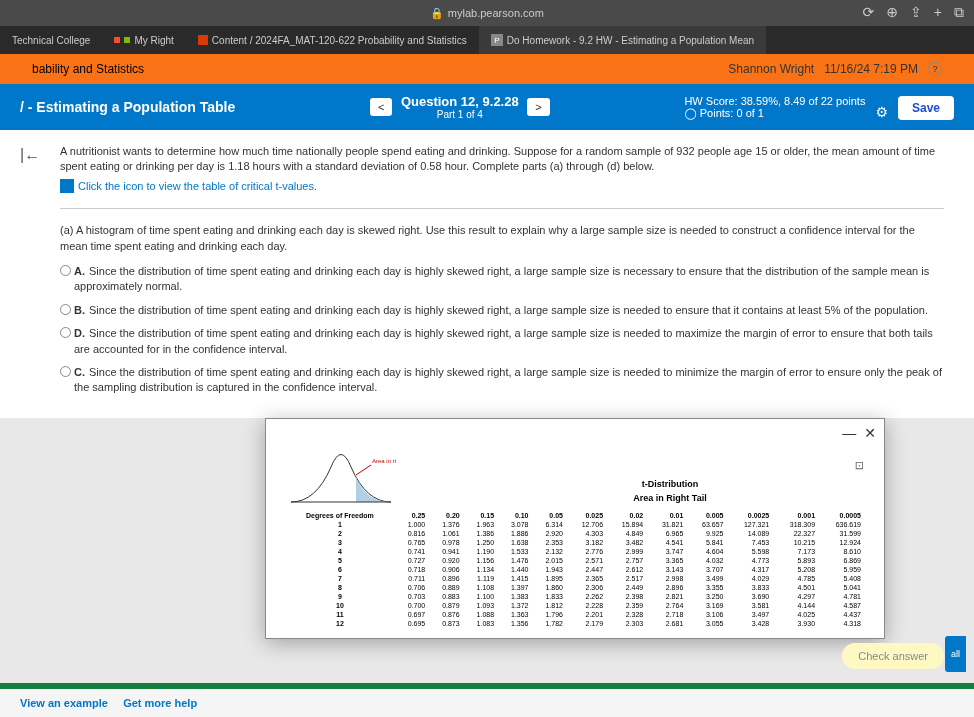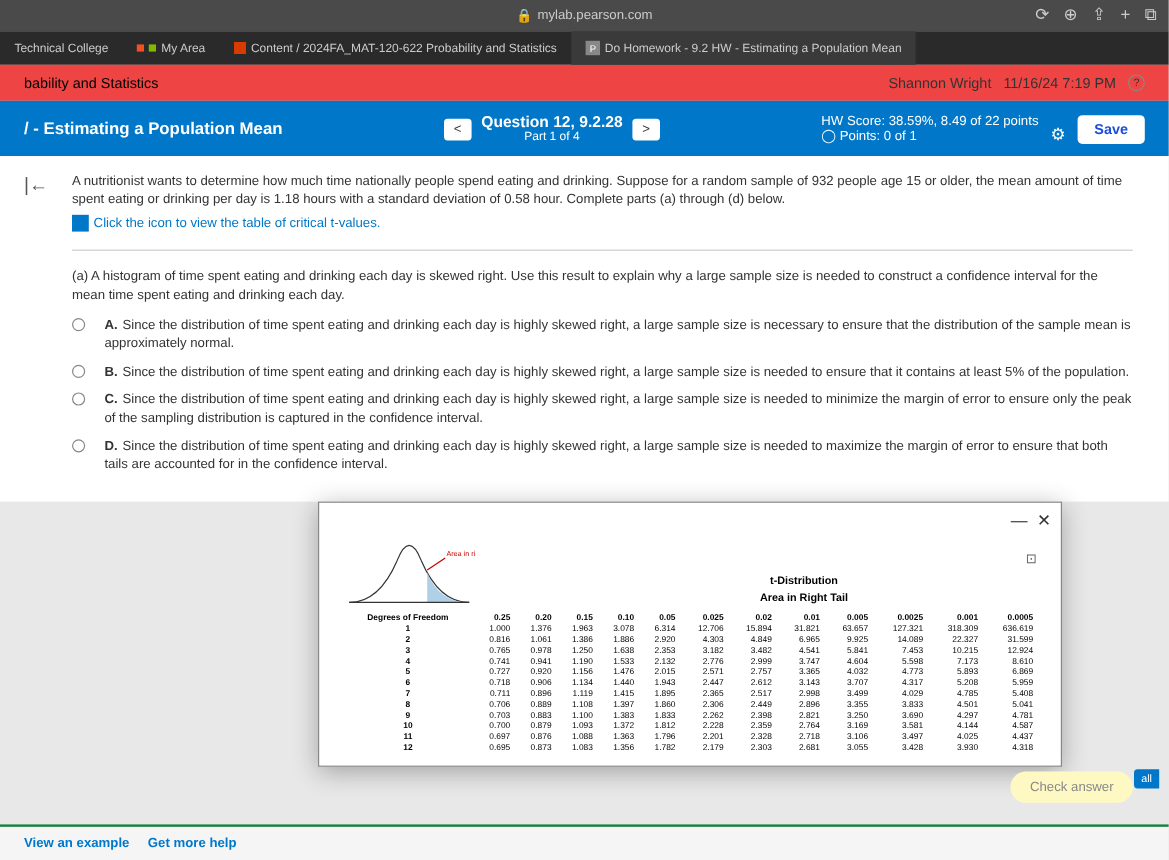--- a/index.html
+++ b/index.html
@@ -3,58 +3,58 @@
 <meta charset="utf-8">
 <style>
 * { margin: 0; padding: 0; box-sizing: border-box; }
 body { font-family: Arial, sans-serif; background: #e8e8e8; width: 974px; height: 717px; overflow: hidden; position: relative; }
 .browser-bar { background: #4a4a4a; height: 26px; display: flex; align-items: center; justify-content: center; color: #ccc; font-size: 11px; }
 .lock-icon { margin-right: 4px; }
 .browser-right { position: absolute; right: 10px; top: 4px; color: #ccc; font-size: 14px; display: flex; gap: 12px; }
 .tab-bar { background: #2a2a2a; height: 28px; display: flex; align-items: center; color: #ccc; font-size: 10px; }
 .tab { padding: 0 12px; display: flex; align-items: center; gap: 4px; height: 100%; }
 .tab-active { background: #3a3a3a; }
-.app-header { background: #ef4444; padding: 8px 20px; display: flex; justify-content: space-between; align-items: center; font-size: 12px; }
+.app-header { background: #f97316; padding: 8px 32px; display: flex; justify-content: space-between; align-items: center; font-size: 12px; }
 .user-info { display: flex; align-items: center; gap: 10px; color: #333; }
 .question-bar { background: #0077c8; color: #fff; padding: 10px 20px; display: flex; justify-content: space-between; align-items: center; }
 .q-title { font-size: 14px; font-weight: bold; }
 .q-center { text-align: center; flex: 1; }
 .q-num { font-size: 13px; font-weight: bold; }
 .q-part { font-size: 10px; }
 .q-nav { background: #fff; color: #333; border-radius: 3px; padding: 3px 8px; font-size: 11px; margin: 0 4px; }
 .q-right { display: flex; align-items: flex-end; gap: 10px; }
 .q-score { font-size: 11px; }
 .save-btn { background: #fff; color: #1d4ed8; border-radius: 4px; padding: 5px 14px; font-size: 12px; font-weight: bold; }
 .gear { font-size: 14px; }
 .content { background: #fff; padding: 14px 30px 14px 60px; font-size: 11px; color: #333; line-height: 1.4; position: relative; }
 .back-arrow { position: absolute; left: 20px; top: 14px; font-size: 16px; color: #555; }
 .problem-text { margin-bottom: 4px; }
 .link-row { display: flex; align-items: center; gap: 4px; margin-top: 4px; color: #0077c8; }
 .link-icon { width: 14px; height: 14px; background: #0077c8; display: inline-block; }
 .divider { border: none; border-top: 1px solid #ccc; margin: 14px 0; position: relative; }
 .divider::after { content: "•••"; position: absolute; left: 50%; top: -7px; transform: translateX(-50%); background: #fff; padding: 0 8px; color: #999; font-size: 8px; letter-spacing: 2px; }
 .part-label { font-size: 11px; margin-bottom: 10px; }
-.option { display: flex; align-items: flex-start; gap: 16px; margin-bottom: 8px; font-size: 11px; }
+.option { display: flex; align-items: flex-start; gap: 3px; margin-bottom: 8px; font-size: 11px; }
 .radio { width: 11px; height: 11px; border: 1px solid #888; border-radius: 50%; flex-shrink: 0; margin-top: 1px; }
 .opt-label { font-weight: bold; margin-right: 4px; }
 .modal { position: absolute; left: 265px; top: 418px; width: 620px; background: #fff; border: 1px solid #888; box-shadow: 0 4px 20px rgba(0,0,0,0.3); }
 .modal-header { display: flex; justify-content: flex-end; padding: 6px 8px; gap: 8px; font-size: 14px; color: #333; }
 .modal-title { font-size: 16px; padding: 0 20px 8px; }
 .modal-body { padding: 0 20px 10px; font-size: 8px; }
 .curve-area { display: flex; align-items: flex-end; margin-bottom: 4px; }
 .curve-svg { width: 110px; height: 60px; }
 .dist-label { text-align: center; font-size: 9px; font-weight: bold; margin-left: 80px; margin-bottom: 4px; }
 .t-table { border-collapse: collapse; font-size: 7px; width: 100%; }
 .t-table th, .t-table td { padding: 1px 3px; text-align: right; }
 .t-table th { font-weight: bold; }
 .t-table .df-col { text-align: center; font-weight: bold; }
-.footer-bar { position: absolute; bottom: 0; left: 0; right: 0; background: #f5f5f5; border-top: 2px solid #15803d; padding: 8px 20px; display: flex; justify-content: space-between; align-items: center; font-size: 11px; }
+.footer-bar { position: absolute; bottom: 0; left: 0; right: 0; background: #f5f5f5; border-top: 6px solid #15803d; padding: 8px 20px; display: flex; justify-content: space-between; align-items: center; font-size: 11px; }
 .footer-link { color: #0077c8; font-weight: bold; }
 .check-btn { position: absolute; right: 30px; bottom: 48px; background: #fef9c3; color: #888; border-radius: 16px; padding: 7px 16px; font-size: 11px; }
-.all-btn { position: absolute; right: 8px; bottom: 60px; background: #0077c8; color: #fff; font-size: 9px; padding: 3px 6px; border-radius: 3px 0 0 3px; }
+.all-btn { position: absolute; right: 8px; bottom: 45px; background: #0077c8; color: #fff; font-size: 9px; padding: 13px 6px; border-radius: 3px 0 0 3px; }
 .copy-icon { position: absolute; right: 20px; top: 40px; font-size: 11px; color: #666; }
 </style>
 </head>
 <body>
 
 <div class="browser-bar">
   <span class="lock-icon">🔒</span>
   <span>mylab.pearson.com</span>
   <div class="browser-right">
     <span>⟳</span>
@@ -65,21 +65,21 @@
   </div>
 </div>
 
 <div class="tab-bar">
   <div class="tab">
       <span>Technical College</span>
     </div>
   <div class="tab">
       <span style="background:#f25022;width:6px;height:6px;display:inline-block"></span>
       <span style="background:#7fba00;width:6px;height:6px;display:inline-block"></span> 
-      <span>My Area</span>
+      <span>My Right</span>
     </div>
   <div class="tab">
       <span style="background:#d83b01;width:10px;height:10px;display:inline-block"></span>
       <span>Content / 2024FA_MAT-120-622 Probability and Statistics</span>
     </div>
   <div class="tab tab-active">
       <span style="background:#888;color:#fff;width:12px;height:12px;display:inline-flex;align-items:center;justify-content:center;font-size:8px">P</span>
       <span>Do Homework - 9.2 HW - Estimating a Population Mean</span>
     </div>
 </div>
@@ -87,21 +87,21 @@
 <div class="app-header">
   <span>bability and Statistics</span>
   <div class="user-info">
     <span>Shannon Wright</span>
     <span>11/16/24 7:19 PM</span>
     <span style="border:1px solid #888;border-radius:50%;width:14px;height:14px;display:inline-flex;align-items:center;justify-content:center;font-size:9px">?</span>
   </div>
 </div>
 
 <div class="question-bar">
-  <span class="q-title">/ - Estimating a Population Mean</span>
+  <span class="q-title">/ - Estimating a Population Table</span>
   <div class="q-center">
     <span class="q-nav">&lt;</span>
     <span style="display:inline-block;vertical-align:middle">
       <div class="q-num">Question 12, 9.2.28</div>
       <div class="q-part">Part 1 of 4</div>
     </span>
     <span class="q-nav">&gt;</span>
   </div>
   <div class="q-right">
     <div class="q-score">
@@ -125,25 +125,25 @@
   <div class="option">
       <span class="radio"></span>
       <div><span class="opt-label">A.</span><span>Since the distribution of time spent eating and drinking each day is highly skewed right, a large sample size is necessary to ensure that the distribution of the sample mean is approximately normal.</span></div>
     </div>
   <div class="option">
       <span class="radio"></span>
       <div><span class="opt-label">B.</span><span>Since the distribution of time spent eating and drinking each day is highly skewed right, a large sample size is needed to ensure that it contains at least 5% of the population.</span></div>
     </div>
   <div class="option">
       <span class="radio"></span>
-      <div><span class="opt-label">C.</span><span>Since the distribution of time spent eating and drinking each day is highly skewed right, a large sample size is needed to minimize the margin of error to ensure only the peak of the sampling distribution is captured in the confidence interval.</span></div>
+      <div><span class="opt-label">D.</span><span>Since the distribution of time spent eating and drinking each day is highly skewed right, a large sample size is needed to maximize the margin of error to ensure that both tails are accounted for in the confidence interval.</span></div>
     </div>
   <div class="option">
       <span class="radio"></span>
-      <div><span class="opt-label">D.</span><span>Since the distribution of time spent eating and drinking each day is highly skewed right, a large sample size is needed to maximize the margin of error to ensure that both tails are accounted for in the confidence interval.</span></div>
+      <div><span class="opt-label">C.</span><span>Since the distribution of time spent eating and drinking each day is highly skewed right, a large sample size is needed to minimize the margin of error to ensure only the peak of the sampling distribution is captured in the confidence interval.</span></div>
     </div>
 </div>
 
 <div class="modal">
   <div class="modal-header">
     <span>—</span>
     <span>✕</span>
   </div>
   <span class="copy-icon">⊡</span>
   <div class="modal-body">

